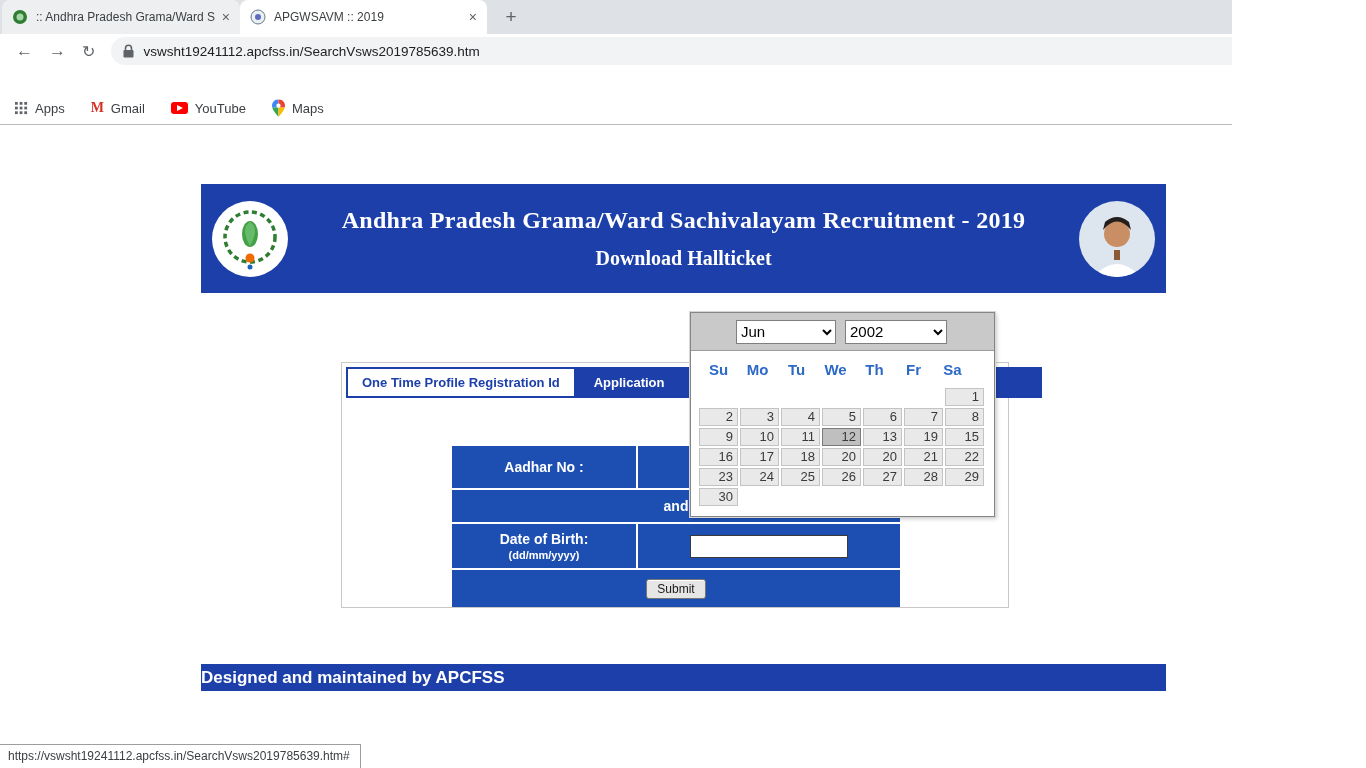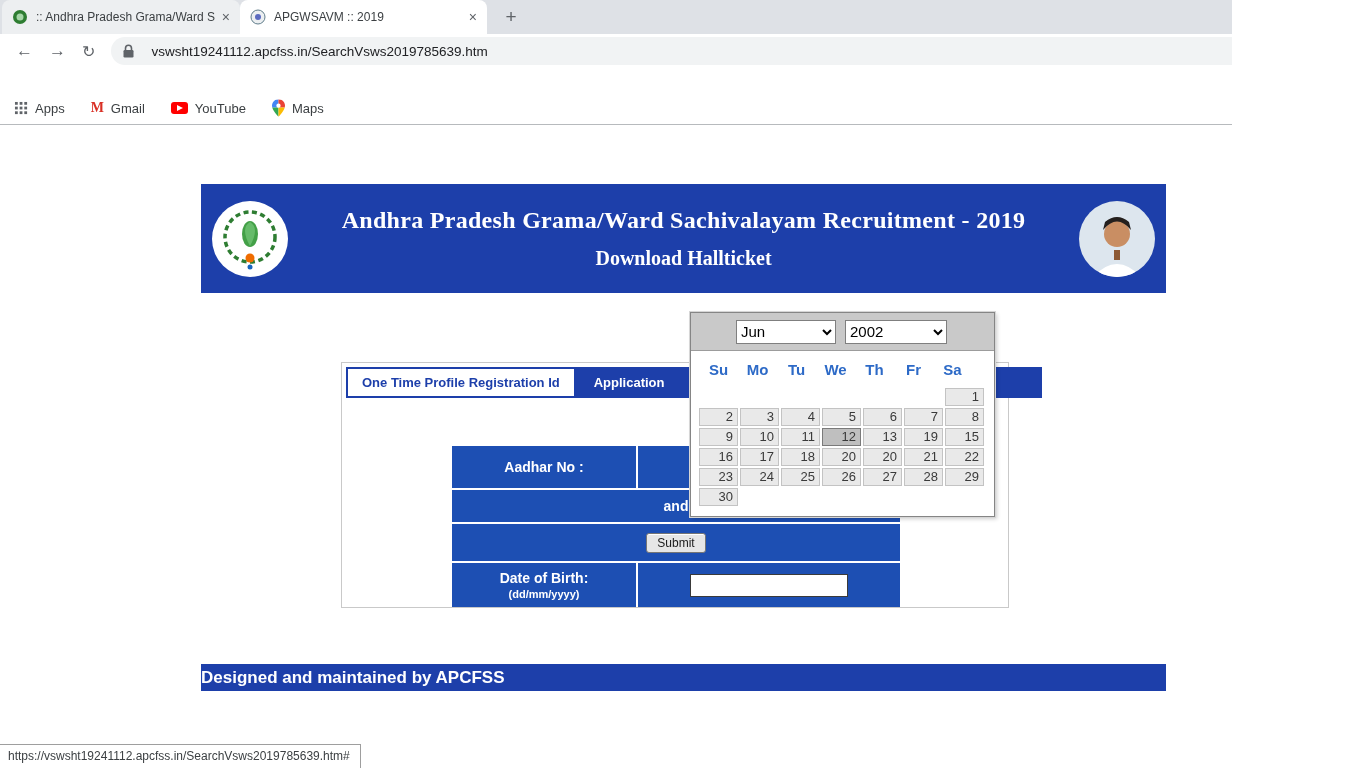--- a/index.html
+++ b/index.html
@@ -23,21 +23,21 @@
         color:#1a1a1a; font-size:13px; }
   .wc-box { width:10px; height:10px; border:1.2px solid #1a1a1a; display:inline-block; }
 
   .navbar { position:absolute; left:0; top:34px; width:1366px; height:34px; background:#fff;
             display:flex; align-items:center; }
   .navicon { font-size:17px; color:#5f6368; margin-left:16px; }
   .navicon.reload { font-size:16px; }
   .omnibox { flex:1; height:28px; margin:0 14px 0 16px; background:#f1f3f4; border-radius:14px;
              display:flex; align-items:center; padding:0 12px; }
   .lock-icon { margin-right:9px; flex:none; display:flex; }
-  .url-text { font-size:13.5px; color:#202124; white-space:nowrap;margin-left:8px; }
+  .url-text { font-size:13.5px; color:#202124; white-space:nowrap; }
   .star-icon { margin-left:auto; font-size:16px; color:#5f6368; }
   .avatar { width:24px; height:24px; border-radius:50%; background:#e8eaed; display:flex;
             align-items:center; justify-content:center; margin-right:4px; }
   .kebab { font-size:16px; font-weight:bold; color:#5f6368; margin:0 14px 0 10px; }
 
   .bookmarksbar { position:absolute; left:0; top:68px; width:1366px; height:33px; background:#fff;
                   border-bottom:1px solid #b7babd; display:flex; align-items:center; padding-left:14px;margin-top:24px; }
   .bm { display:flex; align-items:center; margin-right:26px; font-size:13px; color:#3c4043; }
   .bm .ic { margin-right:7px; display:flex; align-items:center; }
   .grid9 { width:14px; height:14px;
@@ -242,31 +242,31 @@
       <span class="ftab plain">Application</span>
     </div>
     <div class="form-table">
       <div class="frow r-aadhar">
         <div class="fcell label">Aadhar No :</div>
         <div class="fcell value">
           <input class="finput" style="">
         </div>
       </div>
       <div class="frow r-and">and</div>
-      <div class="frow r-submit">
-        <button class="submit-btn">Submit</button>
-      </div>
       <div class="frow r-dob">
         <div class="fcell label">
           <div>Date of Birth:</div>
           <div class="dob-format">(dd/mm/yyyy)</div>
         </div>
         <div class="fcell value">
           <input class="finput" style="">
         </div>
+      </div>
+      <div class="frow r-submit">
+        <button class="submit-btn">Submit</button>
       </div>
     </div>
   </div>
 
   <div class="calendar">
     <div class="cal-header">
       <select class="cal-select sel-month">
         <option selected="">Jun</option>
       </select>
       <select class="cal-select sel-year">

